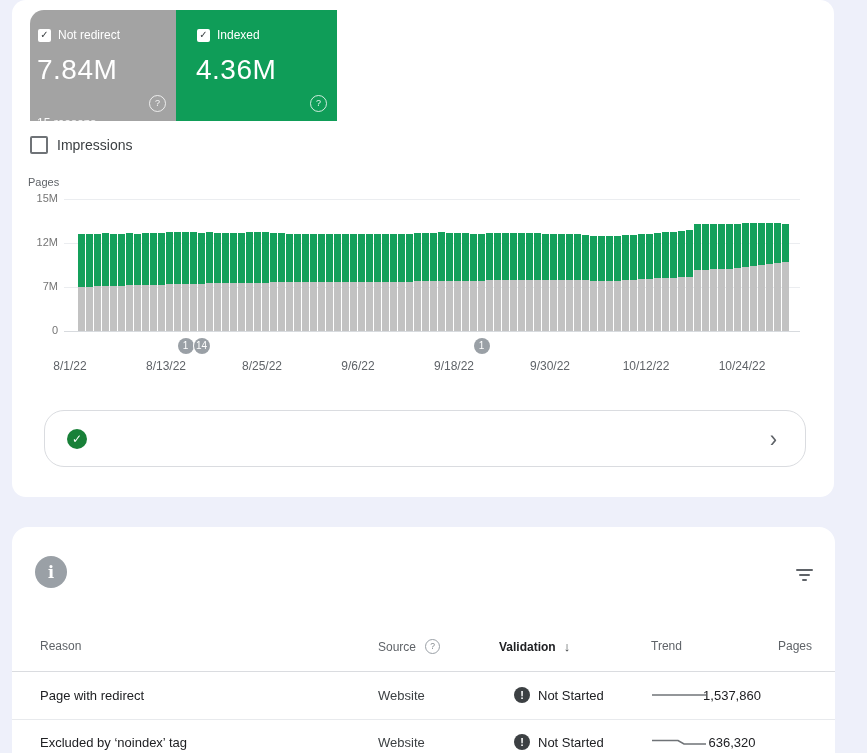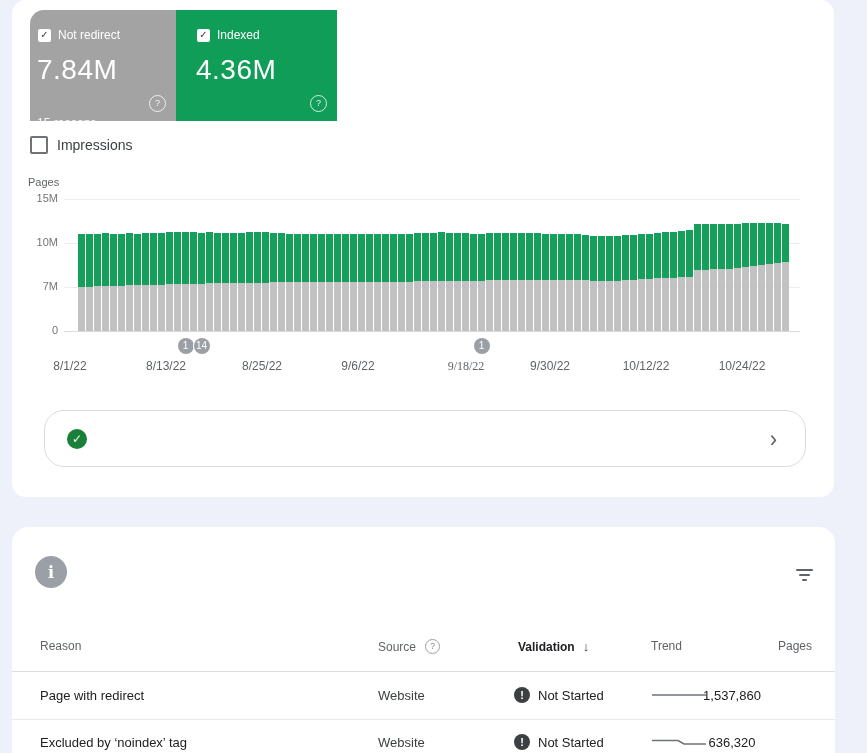--- a/index.html
+++ b/index.html
@@ -102,21 +102,21 @@
     <div class="help-circle">?</div>
   </div>
 
   <div id="impressions">
     <span class="cbx-empty"></span>
     <span class="lbl">Impressions</span>
   </div>
 
   <div class="pages-label">Pages</div>
   <div class="ytick" style="top:192px">15M</div>
-  <div class="ytick" style="top:236px">10M</div>
+  <div class="ytick" style="top:236px">12M</div>
   <div class="ytick" style="top:280px">7M</div>
   <div class="ytick" style="top:324px">0</div>
   <div class="gl" style="top:199px"></div>
   <div class="gl" style="top:243px"></div>
   <div class="gl" style="top:287px"></div>
   <div class="gl gl0" style="top:331px"></div>
 
   <div id="bars-plot">
       <div class="bar-stack" style="left: 0px;">
         <div class="bar-green" style="height: 53px;"></div>
@@ -478,21 +478,21 @@
   <div id="badges-layer">
       <div class="badge" style="left: 165.5px;">1</div>
       <div class="badge" style="left: 181.5px;">14</div>
       <div class="badge" style="left: 461.5px;">1</div>
     </div>
   <div id="x-axis-labels">
       <div class="xlabel" style="left: 26px;">8/1/22</div>
       <div class="xlabel" style="left: 122px;">8/13/22</div>
       <div class="xlabel" style="left: 218px;">8/25/22</div>
       <div class="xlabel" style="left: 314px;">9/6/22</div>
-      <div class="xlabel" style="left: 422px; font-family: Liberation Serif, serif;">9/18/22</div>
+      <div class="xlabel" style="left: 410px;">9/18/22</div>
       <div class="xlabel" style="left: 506px;">9/30/22</div>
       <div class="xlabel" style="left: 602px;">10/12/22</div>
       <div class="xlabel" style="left: 698px;">10/24/22</div>
     </div>
 
   <div id="view-row">
     <span class="check-circle">✓</span>
     <span class="chevron">›</span>
   </div>
 </div>
@@ -505,21 +505,21 @@
       <i class="f3"></i>
   </div>
 
   <div class="hcell" style="left:28px">
     <span>Reason</span>
   </div>
   <div class="hcell" style="left:366px">
     <span>Source</span>
     <span class="src-help">?</span>
   </div>
-  <div class="hcell sorted" style="left:506px">
+  <div class="hcell sorted" style="left:487px">
     <span>Validation</span>
     <span class="sort-arrow">↓</span>
   </div>
   <div class="hcell" style="left:639px">
     <span>Trend</span>
   </div>
   <div class="hcell" style="left:700px;width:100px;justify-content:flex-end">
     <span>Pages</span>
   </div>
 

